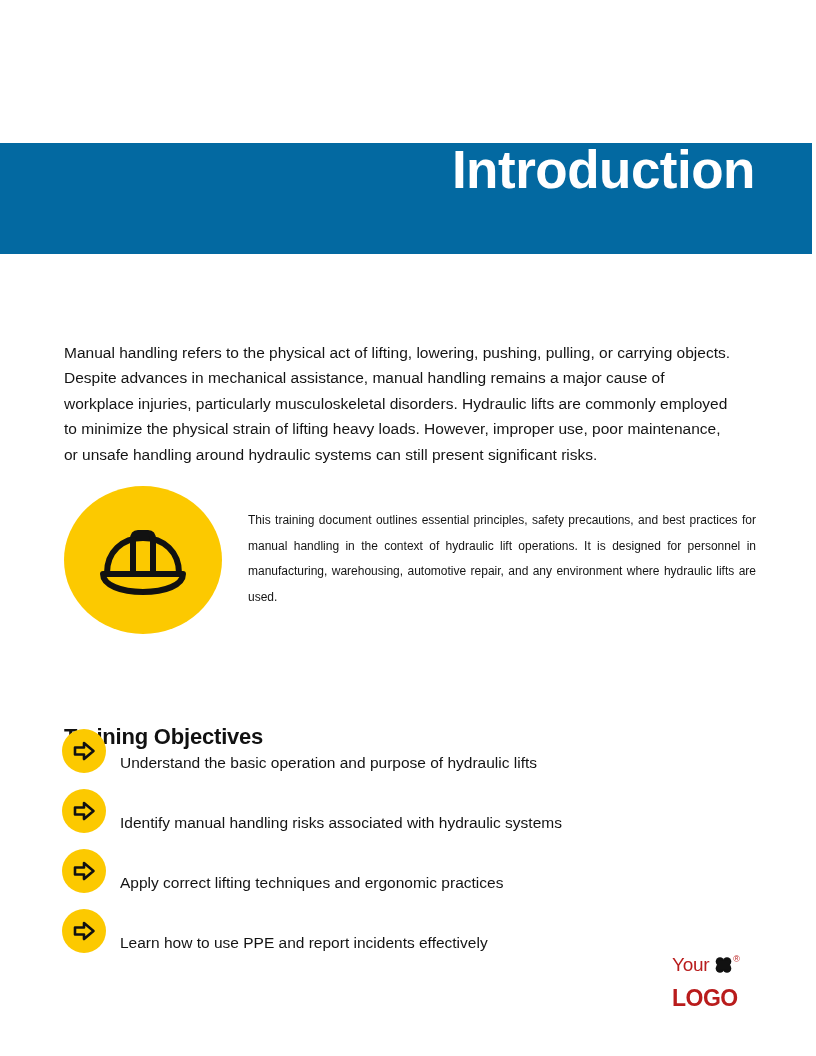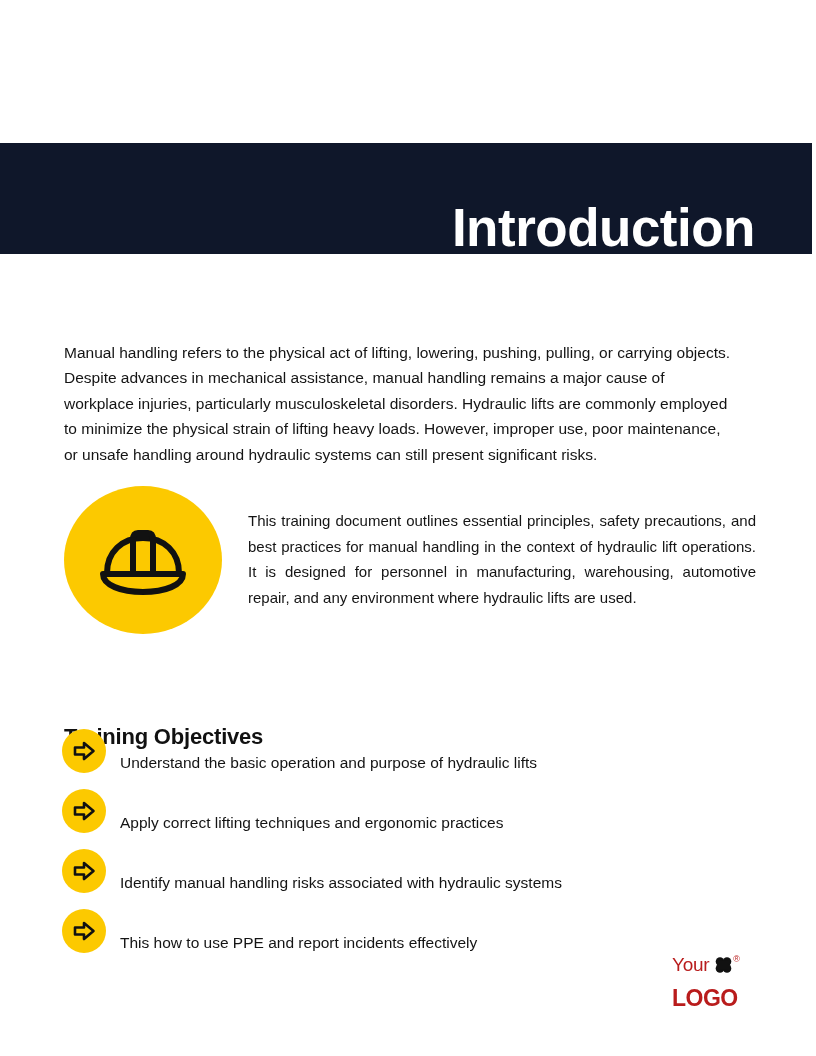--- a/index.html
+++ b/index.html
@@ -22,23 +22,23 @@
     background: #ffffff;
   }
 
   
   .header-band {
     position: absolute;
     left: 0;
     top: 143px;
     width: 812px;
     height: 111px;
-    background: #0f172a;
-    display: flex;
-    align-items: flex-end;
+    background: #0369a1;
+    display: flex;
+    align-items: flex-start;
     justify-content: flex-end;
   }
   .header-title {
     color: #ffffff;
     font-size: 53px;
     font-weight: bold;
     letter-spacing: -0.5px;
     line-height: 1;
     padding-right: 57px;
     white-space: nowrap;
@@ -74,21 +74,21 @@
     display: flex;
     align-items: center;
     justify-content: center;
   }
   .badge-circle svg { display: block; }
 
   .highlight-text {
     margin-left: 26px;
     margin-top: 22px;
     width: 508px;
-    font-size: 15px;
+    font-size: 12px;
     line-height: 25.6px;
     color: #141414;
     text-align: justify;
     text-justify: inter-word;
   }
 
   
   .objectives-heading {
     position: absolute;
     left: 64px;
@@ -213,43 +213,43 @@
     </div>
 
     <div class="objective-item">
       <div class="arrow-badge">
         <span>
           <svg width="24" height="22" viewBox="0 0 24 22" fill="none" stroke="#111111" stroke-width="2.6" stroke-linejoin="round" stroke-linecap="round">
             <path d="M3 7.5 L12 7.5 L12 3 L21.5 11 L12 19 L12 14.5 L3 14.5 Z"></path>
           </svg>
         </span>
       </div>
+      <span class="objective-label">Identify manual handling risks associated with hydraulic systems</span>
+    </div>
+
+    <div class="objective-item">
+      <div class="arrow-badge">
+        <span>
+          <svg width="24" height="22" viewBox="0 0 24 22" fill="none" stroke="#111111" stroke-width="2.6" stroke-linejoin="round" stroke-linecap="round">
+            <path d="M3 7.5 L12 7.5 L12 3 L21.5 11 L12 19 L12 14.5 L3 14.5 Z"></path>
+          </svg>
+        </span>
+      </div>
       <span class="objective-label">Apply correct lifting techniques and ergonomic practices</span>
     </div>
 
     <div class="objective-item">
       <div class="arrow-badge">
         <span>
           <svg width="24" height="22" viewBox="0 0 24 22" fill="none" stroke="#111111" stroke-width="2.6" stroke-linejoin="round" stroke-linecap="round">
             <path d="M3 7.5 L12 7.5 L12 3 L21.5 11 L12 19 L12 14.5 L3 14.5 Z"></path>
           </svg>
         </span>
       </div>
-      <span class="objective-label">Identify manual handling risks associated with hydraulic systems</span>
-    </div>
-
-    <div class="objective-item">
-      <div class="arrow-badge">
-        <span>
-          <svg width="24" height="22" viewBox="0 0 24 22" fill="none" stroke="#111111" stroke-width="2.6" stroke-linejoin="round" stroke-linecap="round">
-            <path d="M3 7.5 L12 7.5 L12 3 L21.5 11 L12 19 L12 14.5 L3 14.5 Z"></path>
-          </svg>
-        </span>
-      </div>
-      <span class="objective-label">This how to use PPE and report incidents effectively</span>
+      <span class="objective-label">Learn how to use PPE and report incidents effectively</span>
     </div>
 
   </div>
 
   <div class="logo">
     <div class="logo-top">
       <span class="logo-your">Your</span>
       <span class="logo-mark">
         <svg width="17" height="16" viewBox="0 0 17 16" fill="#111111">
           <circle cx="5" cy="4.6" r="4.3"></circle>

